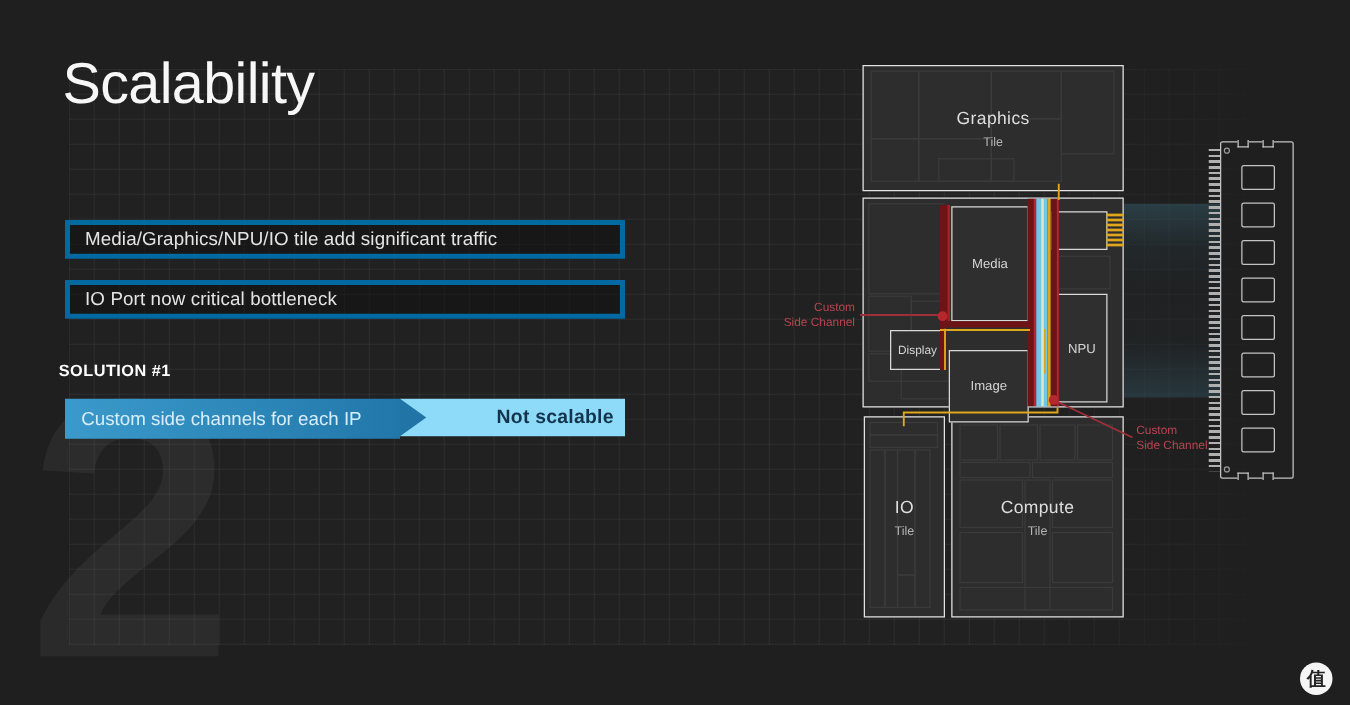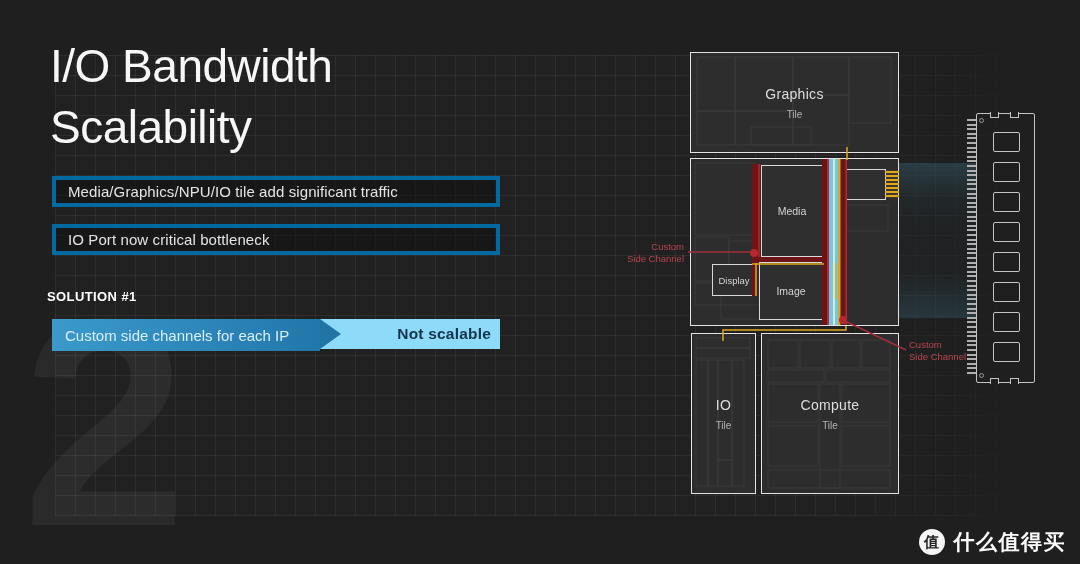--- a/index.html
+++ b/index.html
@@ -120,21 +120,20 @@
 </head>
 <body>
 
 <div class="stage">
 
   <div class="grid-bg"></div>
 
   <div class="wm-2">2</div>
 
   <div class="title">
-    <div>I/O Bandwidth</div>
     <div>Scalability</div>
   </div>
 
   <div class="bullet-box bb1">
     <span>Media/Graphics/NPU/IO tile add significant traffic</span>
   </div>
   <div class="bullet-box bb2">
     <span>IO Port now critical bottleneck</span>
   </div>
 
@@ -182,22 +181,25 @@
       </g>
     </svg>
   </div>
 
   <div class="blk" style="left:761px;top:165px;width:62px;height:92px;">
     <span>Media</span>
   </div>
   <div class="blk" style="left:712px;top:264px;width:44px;height:32px;font-size:9.5px;">
     <span>Display</span>
   </div>
-  <div class="blk" style="left:759px;top:262px;width:64px;height:58px;">
+  <div class="blk" style="left:759px;top:280px;width:64px;height:58px;">
     <span>Image</span>
+  </div>
+  <div class="blk" style="left:845px;top:235px;width:41px;height:87px;">
+    <span>NPU</span>
   </div>
   <div class="blk" style="left:841px;top:169px;width:45px;height:31px;"></div>
 
   <div class="tile" style="left:691px;top:333px;width:65px;height:161px;">
     <svg width="62" height="158" viewBox="0 0 62 158">
       <g fill="none" stroke="#3b3b3b" stroke-width="1">
         <rect x="4" y="4" width="54" height="10"></rect>
           <rect x="4" y="14" width="54" height="10"></rect>
         <rect x="4" y="26" width="12" height="126"></rect>
           <rect x="16" y="26" width="10" height="126"></rect>
@@ -298,16 +300,15 @@
     <div class="dimm-chip" style="top:78px;"></div>
     <div class="dimm-chip" style="top:108px;"></div>
     <div class="dimm-chip" style="top:138px;"></div>
     <div class="dimm-chip" style="top:168px;"></div>
     <div class="dimm-chip" style="top:198px;"></div>
     <div class="dimm-chip" style="top:228px;"></div>
   </div>
 
   <div class="logo">
     <div class="logo-badge">值</div>
-    <div class="logo-text">什么值得买</div>
   </div>
 
 </div>
 
 </body></html>

